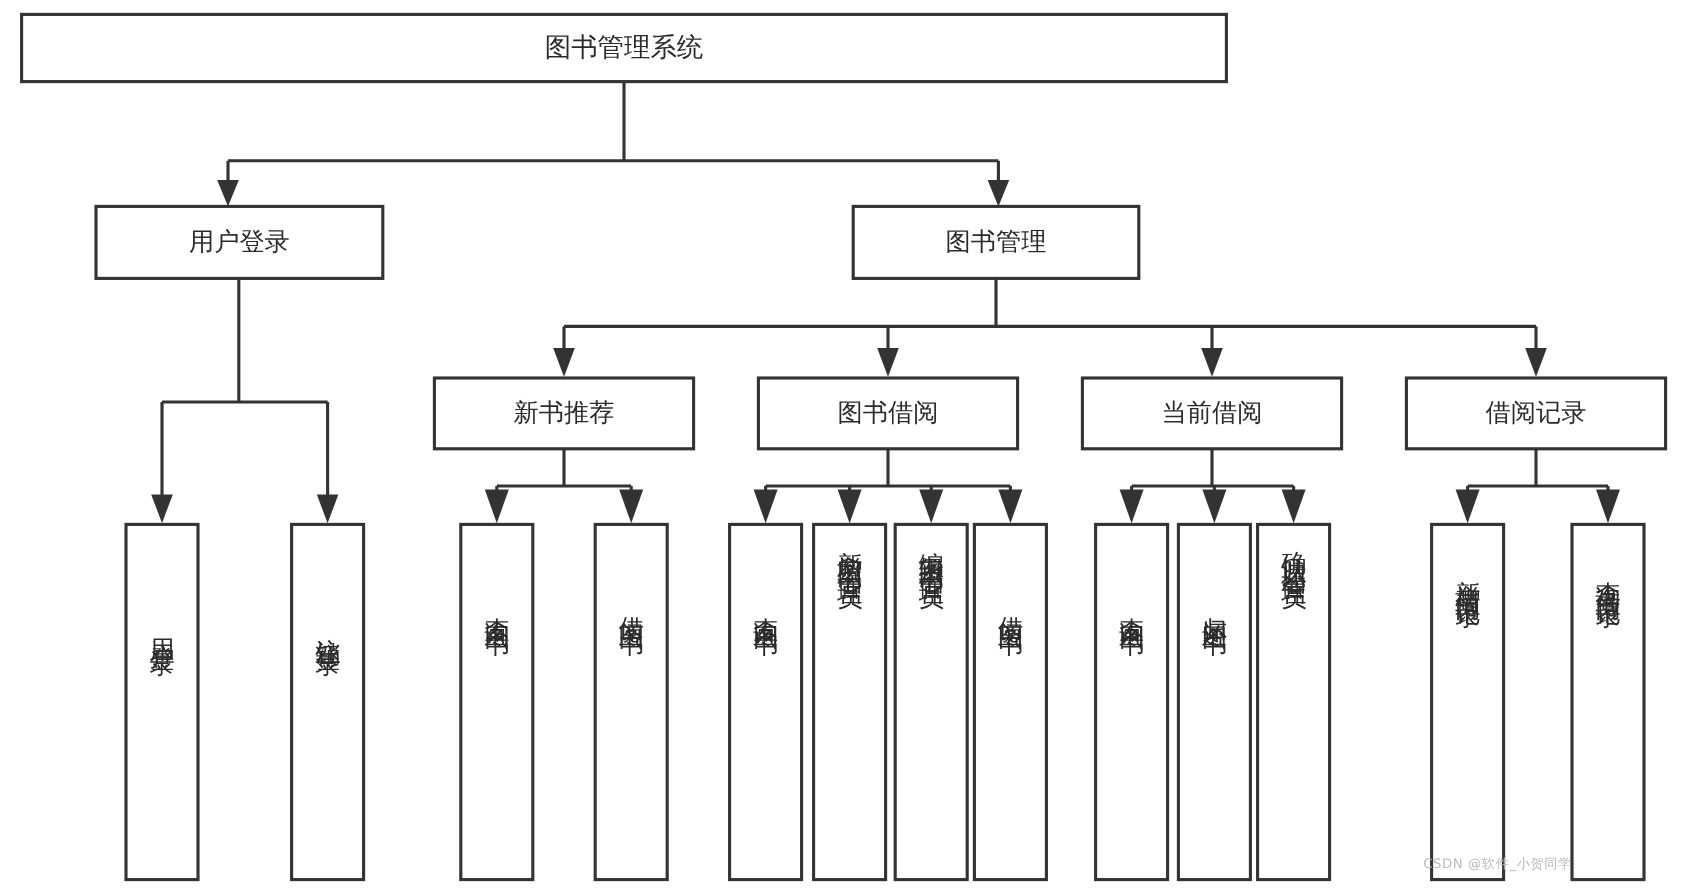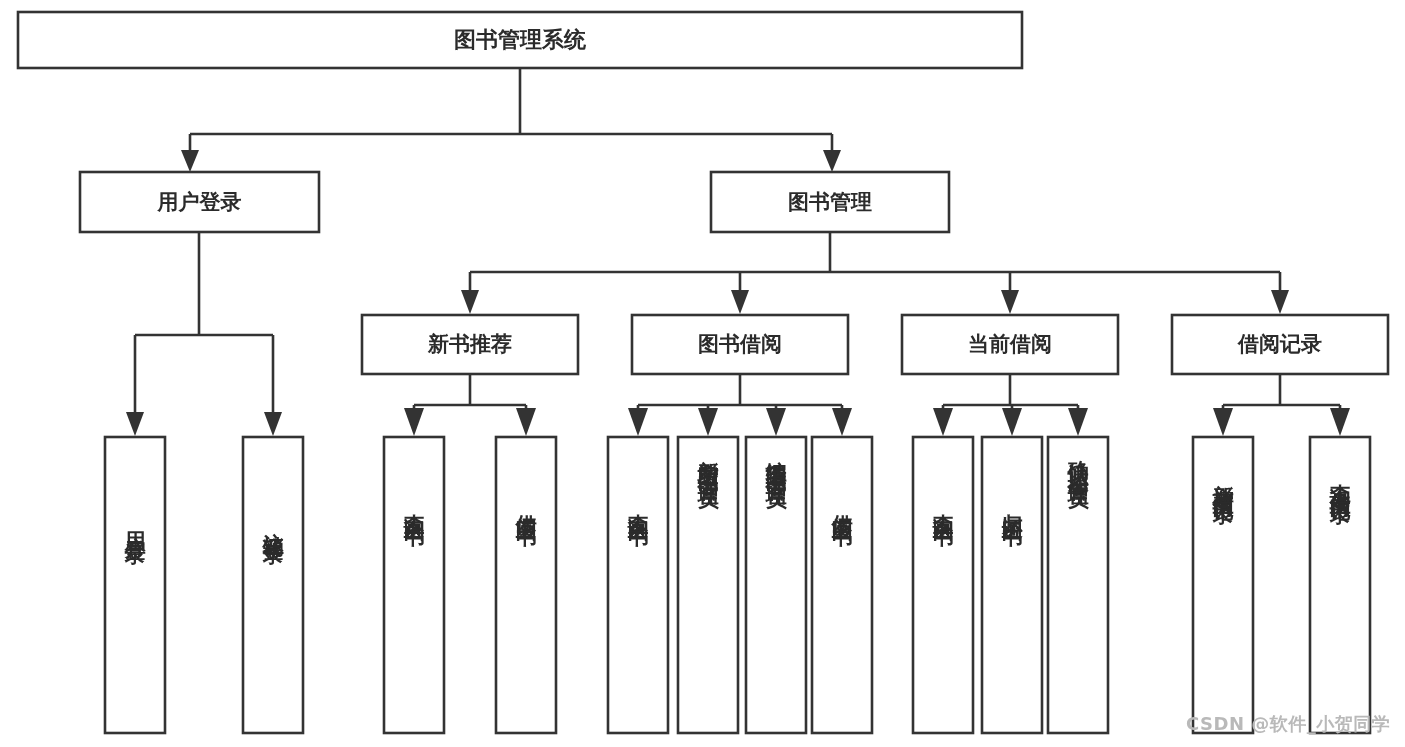--- a/index.html
+++ b/index.html
@@ -12,21 +12,20 @@
     width: 1405px;
     height: 747px;
     overflow: hidden;
     font-family: "DejaVu Sans", "Liberation Sans", sans-serif;
   }
   #diagram-root {
     position: relative;
     width: 1112px;
     height: 747px;
     background: #ffffff;
-    font-weight: bold;
   }
   svg.diagram-svg {
     position: absolute;
     top: 0;
     left: 0;
     width: 1405px;
     height: 747px;
     display: block;
   }
   .node-box {
@@ -69,21 +68,21 @@
     line-height: 1.16;
     letter-spacing: 4px;
     color: #2b2b2b;
     white-space: nowrap;
   }
   .watermark {
     position: absolute;
     left: 1186px;
     top: 712px;
     font-family: "DejaVu Sans", "Liberation Sans", sans-serif;
-    font-size: 18px;
+    font-size: 11px;
     color: #b9b9b9;
     white-space: nowrap;
     letter-spacing: 0.5px;
   }
 </style>
 </head>
 <body>
 
 <div id="diagram-root">
 

